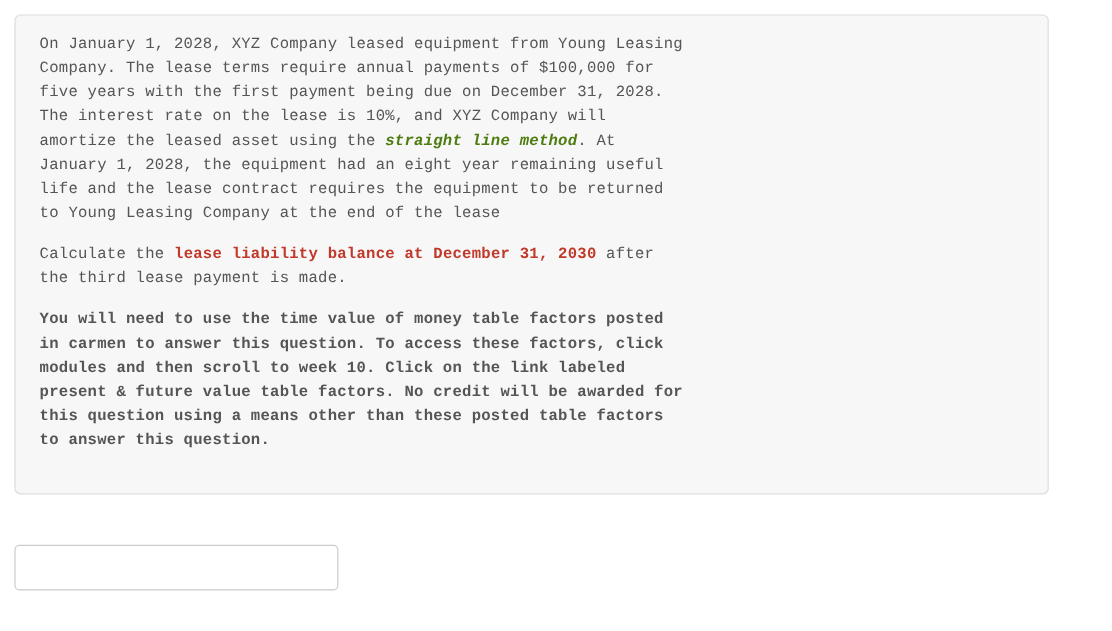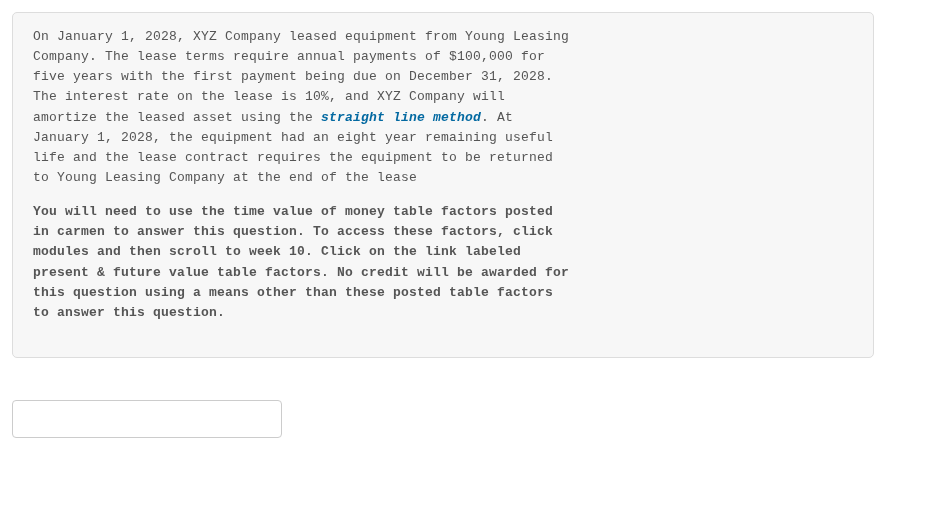--- a/index.html
+++ b/index.html
@@ -21,21 +21,21 @@
     }
     .paragraph {
       margin: 0 0 14px 0;
       max-width: 540px;
       letter-spacing: 0.2px;
     }
     .paragraph:last-child {
       margin-bottom: 16px;
     }
     .green-italic {
-      color: #0369a1;
+      color: #4d7c0f;
       font-style: italic;
       font-weight: bold;
     }
     .red-bold {
       color: #c0392b;
       font-weight: bold;
     }
     .bold {
       font-weight: bold;
     }
@@ -53,19 +53,22 @@
   </style>
 </head>
 <body>
 
 
 
 <div class="question-box">
   <p class="paragraph">
     <span>On January 1, 2028, XYZ Company leased equipment from Young Leasing Company. The lease terms require annual payments of $100,000 for five years with the first payment being due on December 31, 2028. The interest rate on the lease is 10%, and XYZ Company will amortize the leased asset using the </span><span class="green-italic">straight line method</span><span>. At January 1, 2028, the equipment had an eight year remaining useful life and the lease contract requires the equipment to be returned to Young Leasing Company at the end of the lease</span>
   </p>
+  <p class="paragraph">
+    <span>Calculate the </span><span class="red-bold">lease liability balance at December 31, 2030</span><span> after the third lease payment is made.</span>
+  </p>
   <p class="paragraph bold">You will need to use the time value of money table factors posted in carmen to answer this question. To access these factors, click modules and then scroll to week 10. Click on the link labeled present &amp; future value table factors. No credit will be awarded for this question using a means other than these posted table factors to answer this question.</p>
 </div>
 
 <input type="text" class="answer-input" value="" style="">
 
 
 
 
 </body></html>

